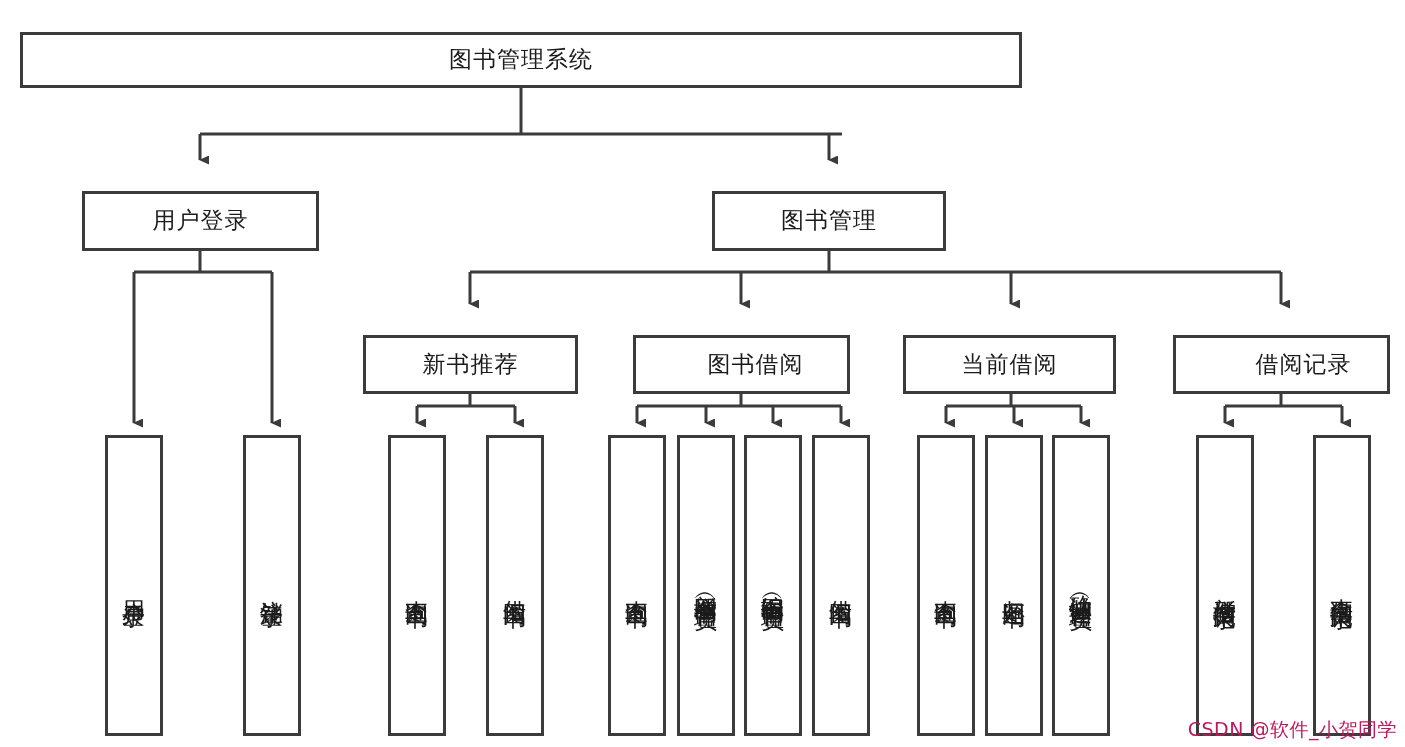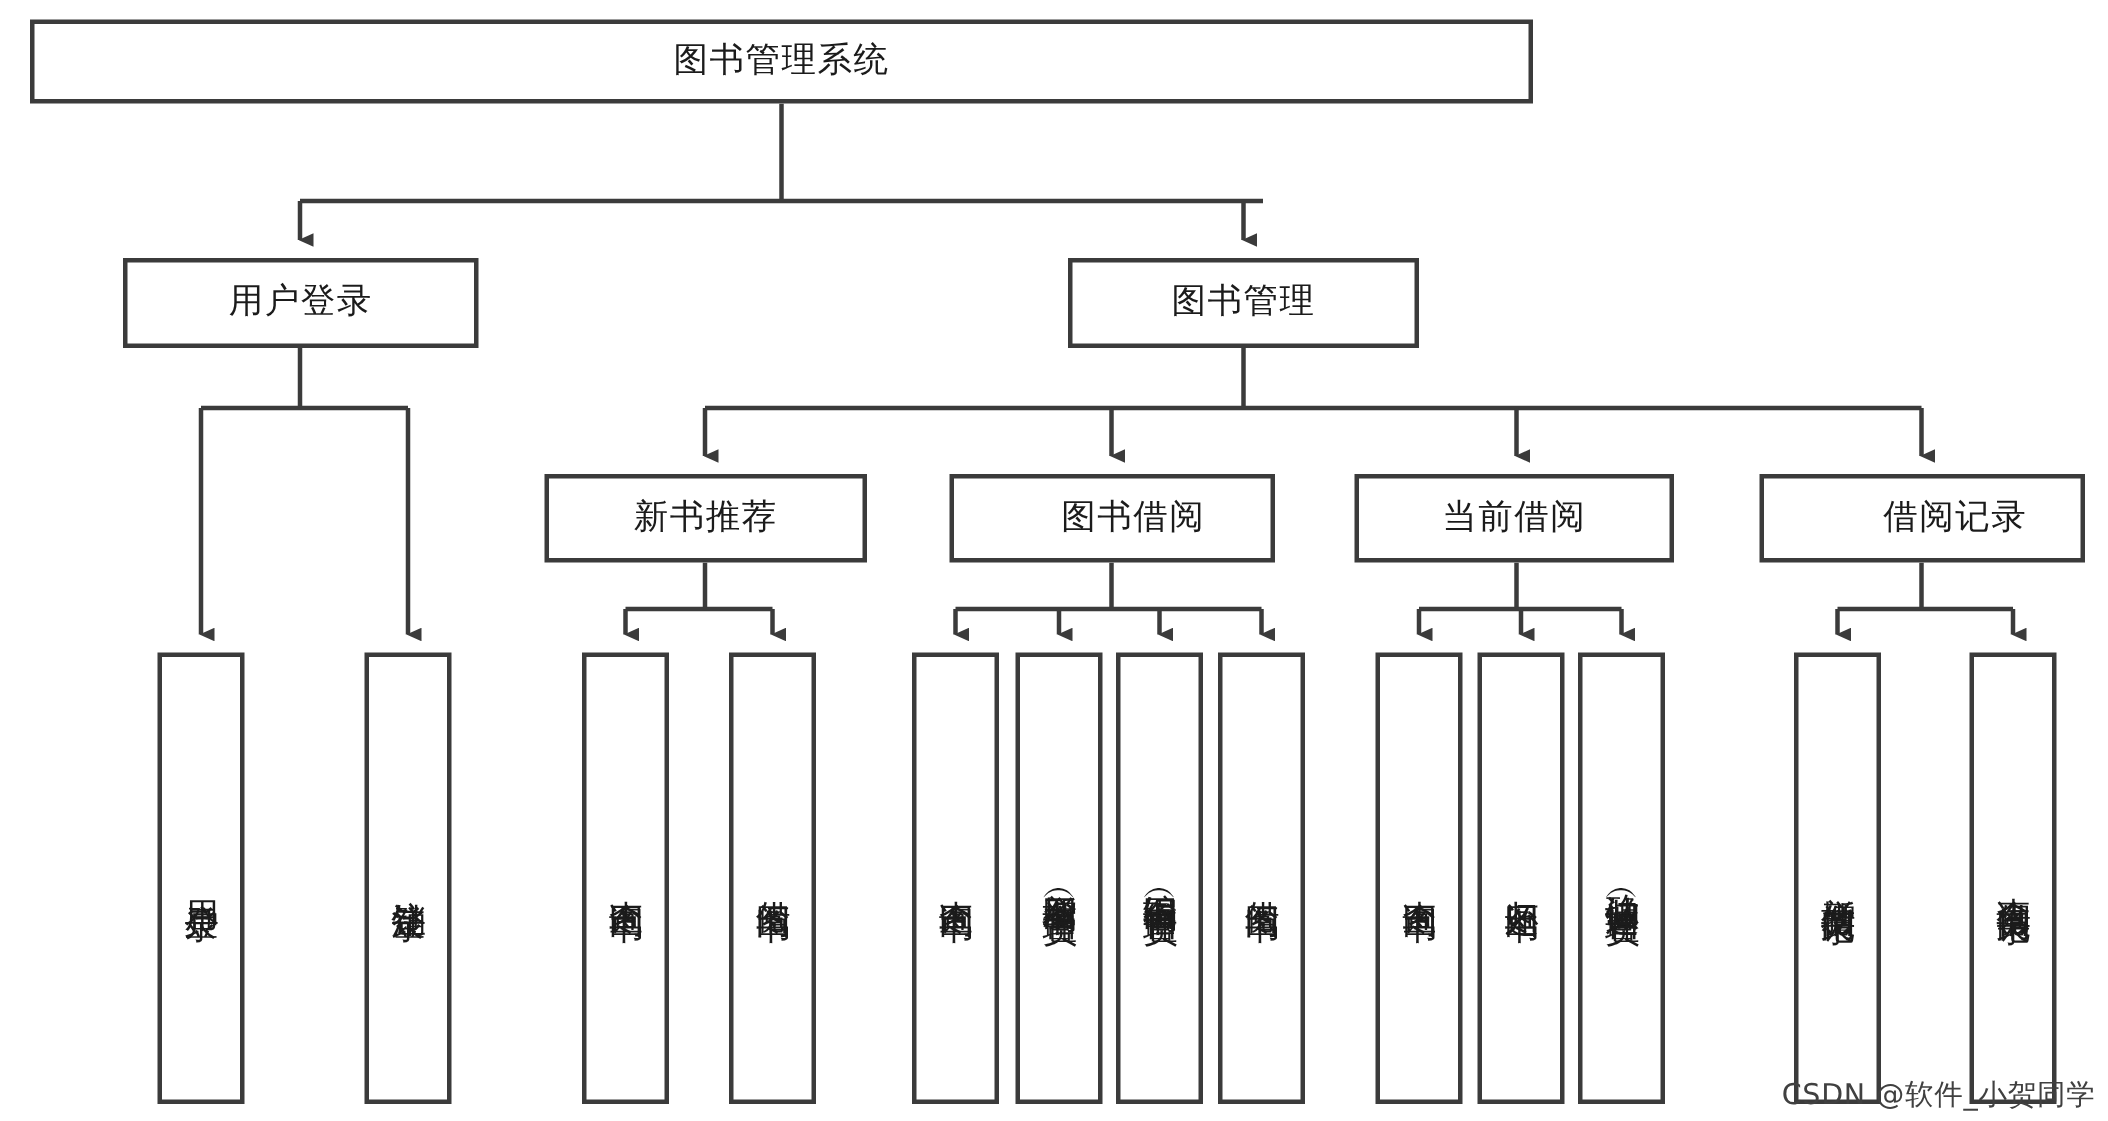--- a/index.html
+++ b/index.html
@@ -31,20 +31,21 @@
     border: 3px solid #3b3b3b;
     display: flex;
     align-items: center;
     justify-content: center;
     color: #1b1b1b;
   }
   .node.horiz {
     font-size: 23px;
     letter-spacing: 1px;
     line-height: 1.1;
+    margin-top: 19px;
   }
   .node.vert {
     writing-mode: vertical-rl;
     text-orientation: upright;
     font-size: 23px;
     line-height: 1.22;
     letter-spacing: 2px;
     padding: 6px 0;
     text-align: center;
   }
@@ -164,14 +165,14 @@
   <div class="node vert" style="left: 1052px; top: 435px; width: 58px; height: 301px;">
     <span class="vtext">确认归还（管理员）</span>
     </div>
   <div class="node vert" style="left: 1196px; top: 435px; width: 58px; height: 301px;">
     <span class="vtext">新增借阅记录</span>
     </div>
   <div class="node vert" style="left: 1313px; top: 435px; width: 58px; height: 301px;">
     <span class="vtext">查询借阅记录</span>
     </div>
 
-  <div id="watermark" style="color: #404040;">CSDN @软件_小贺同学</div>
+  <div id="watermark" style="color: #be185d;">CSDN @软件_小贺同学</div>
 </div>
 
 </body></html>

